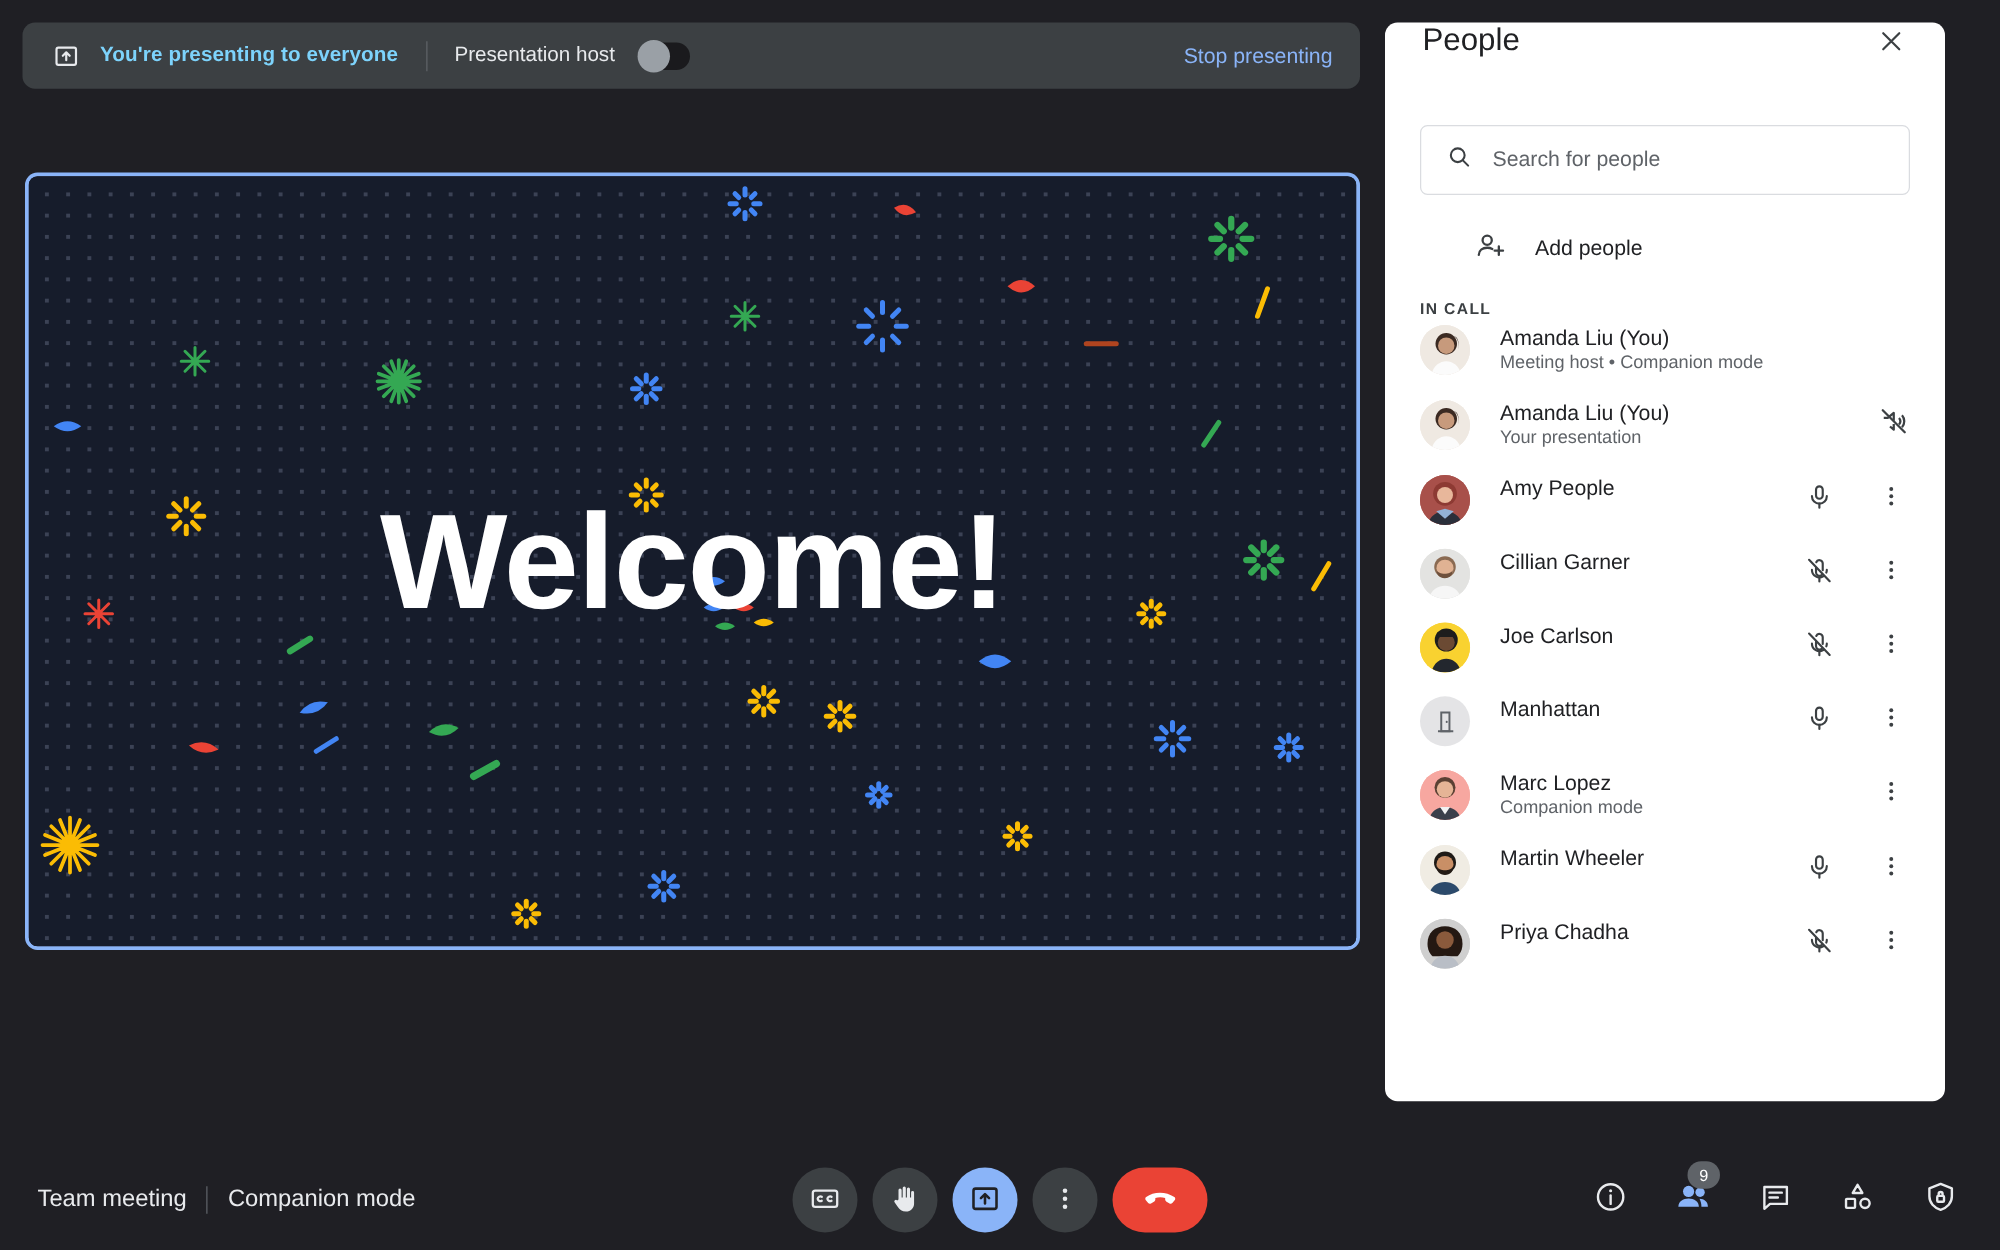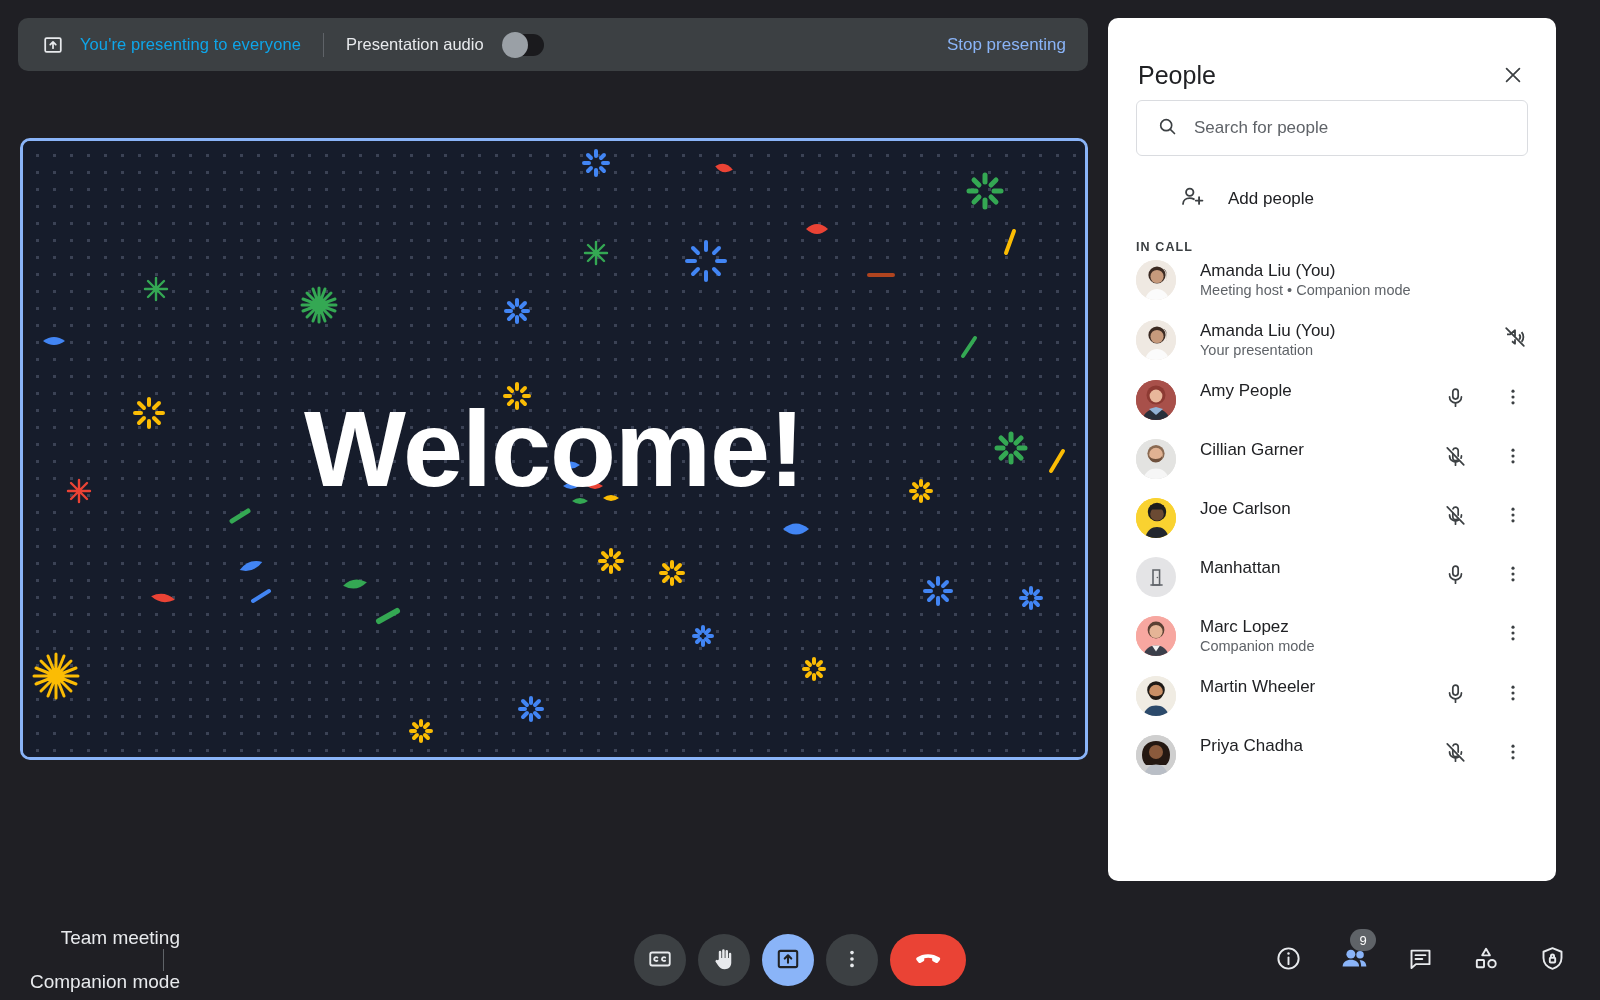--- a/index.html
+++ b/index.html
@@ -12,21 +12,21 @@
   }
   body { position: relative; background: #1f1f24; }
 
   
   .present-banner{
     position:absolute; left:18px; top:18px; width:1070px; height:53px;
     background:#3c4043; border-radius:10px;
     display:flex; align-items:center; padding:0 22px; gap:0;
   }
   .pb-icon{ width:26px;height:26px;margin-right:14px;display:flex;align-items:center;justify-content:center; }
-  .pb-text{ color:#0ea5e9; font-size:16.5px; letter-spacing:.1px; }
+  .pb-text{ color:#7dd3fc; font-size:16.5px; letter-spacing:.1px;font-weight:bold; }
   .pb-div{ width:1px;height:24px;background:#5f6368;margin:0 22px; }
   .pb-audio{ color:#e8eaed; font-size:16.5px; }
   .toggle{
     width:42px;height:22px;border-radius:11px;background:#1a1a1d;
     margin-left:18px;position:relative;flex:none;border:none;cursor:pointer;
   }
   .toggle .knob{
     position:absolute;left:0;top:-2px;width:26px;height:26px;border-radius:50%;
     background:#9aa0a6;
   }
@@ -52,21 +52,21 @@
   }
   .conf{ position:absolute; pointer-events:none; }
 
   
   .people-panel{
     position:absolute; left:1108px; top:18px; width:448px; height:863px;
     background:#ffffff; border-radius:10px; overflow:hidden;
     display:flex; flex-direction:column;
   }
   .pp-head{
-    height:72px; display:flex; align-items:flex-end; padding:0 28px 0 30px;
+    height:72px; display:flex; align-items:flex-start; padding:0 28px 0 30px;
   }
   .pp-title{ font-size:25px; color:#202124; font-weight:400; }
   .pp-close{ margin-left:auto; width:30px;height:30px;cursor:pointer;
              display:flex;align-items:center;justify-content:center; }
   .pp-search{
     margin:10px 28px 0 28px; height:56px; border:1px solid #dadce0; border-radius:6px;
     display:flex; align-items:center; padding:0 20px; gap:16px; cursor:text;
   }
   .pp-search input{
     border:none; outline:none; font-size:17px; color:#6d28d9; flex:1;
@@ -98,21 +98,21 @@
   .act.pad{ width:30px; }
   .spacer{ width:34px;height:34px;flex:none; }
 
   
   .bottombar{
     position:absolute; left:0; right:0; bottom:0; height:80px;
     display:flex; align-items:center;
   }
   .bb-left{
     position:absolute; left:30px; top:50%; transform:translateY(-50%);
-    display:flex; align-items:flex-end; gap:0; color:#e8eaed; font-size:19px;flex-direction:column;
+    display:flex; align-items:flex-start; gap:0; color:#e8eaed; font-size:19px;
   }
   .bb-div{ width:1px;height:22px;background:#5f6368;margin:0 16px; }
   .bb-center{
     position:absolute; left:50%; transform:translateX(-50%);
     top:50%; margin-top:-26px; display:flex; align-items:center; gap:12px;
   }
   .cbtn{
     width:52px;height:52px;border-radius:50%;background:#3c4043;
     display:flex;align-items:center;justify-content:center;cursor:pointer;border:none;
   }
@@ -135,21 +135,21 @@
 
 <div class="present-banner">
   <span class="pb-icon">
     <svg width="22" height="22" viewBox="0 0 24 24" fill="none" stroke="#e8eaed" stroke-width="1.9">
       <rect x="3.5" y="4.5" width="17" height="15" rx="1.6"></rect>
       <path d="M12 15.5V9.2M12 8.6l-3 3M12 8.6l3 3" stroke-linecap="round" stroke-linejoin="round"></path>
     </svg>
   </span>
   <span class="pb-text">You're presenting to everyone</span>
   <span class="pb-div"></span>
-  <span class="pb-audio">Presentation audio</span>
+  <span class="pb-audio">Presentation host</span>
   <button class="toggle">
     <span class="knob"></span>
   </button>
   <span class="pb-stop">Stop presenting</span>
 </div>
 
 <div class="stage-wrap">
   <div class="stage">
     <svg class="conf" style="left:0;top:0;width:1062px;height:616px">
       <g stroke-linecap="round">

